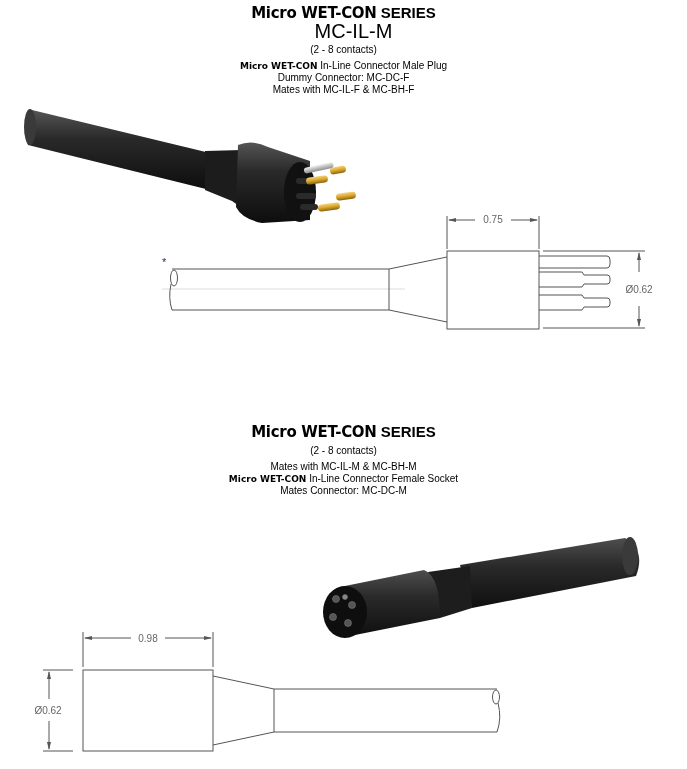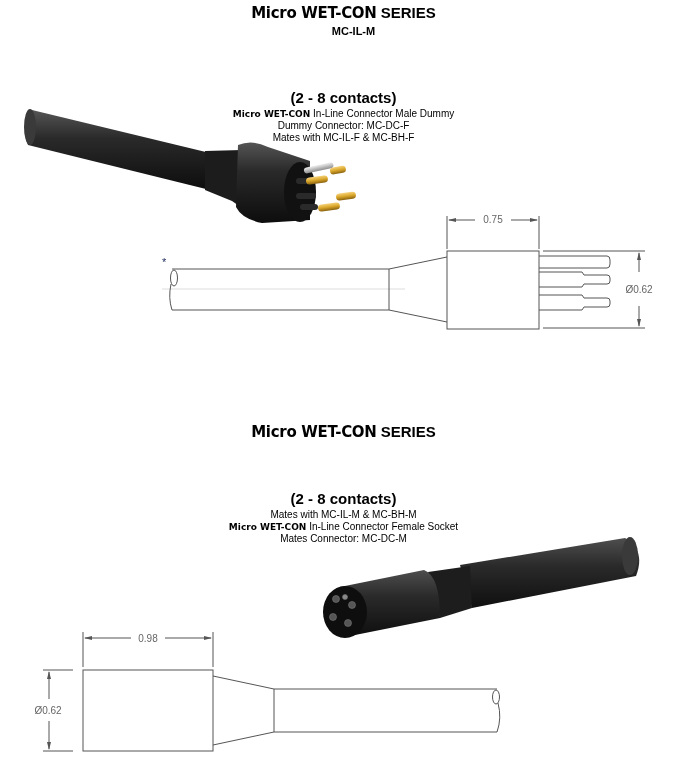--- a/index.html
+++ b/index.html
@@ -1,39 +1,39 @@
 <!DOCTYPE html>
 <html><head>
   <meta charset="utf-8">
   <style>
     html, body { margin: 0; padding: 0; background: #ffffff; }
     body { width: 687px; height: 769px; position: relative; overflow: hidden; font-family: "Liberation Sans", sans-serif; color: #000; }
     .title-block { position: absolute; left: 0; width: 687px; text-align: center; }
     .series { font-weight: bold; font-size: 15px; line-height: 18px; }
     .series .brand { font-family: "DejaVu Sans", sans-serif; font-weight: bold; letter-spacing: -0.3px; }
     .series .word { font-family: "Liberation Sans", sans-serif; font-weight: bold; }
-    .model { font-weight: bold; font-size: 11px; line-height: 18px; padding-left: 20px; }
-    .contacts { font-weight: bold; font-size: 15px; line-height: 20px; margin-top: 48px; }
+    .model { font-weight: normal; font-size: 20px; line-height: 18px; padding-left: 20px; }
+    .contacts { font-weight: normal; font-size: 10px; line-height: 20px; }
     .desc { font-size: 10px; line-height: 12px; }
     .desc .brand-sm { font-family: "DejaVu Sans", sans-serif; font-weight: bold; font-size: 9px; }
     .abs { position: absolute; }
     svg text { font-family: "Liberation Sans", sans-serif; }
   </style>
 </head>
 <body>
 
 <div class="title-block" style="top:4px;">
   <div class="series">
     <span class="brand">Micro WET-CON</span>
     <span class="word">SERIES</span>
   </div>
   <div class="model">MC-IL-M</div>
   <div class="contacts">(2 - 8 contacts)</div>
   <div class="desc">
-    <span class="brand-sm">Micro WET-CON</span><span> In-Line Connector Male Dummy</span>
+    <span class="brand-sm">Micro WET-CON</span><span> In-Line Connector Male Plug</span>
   </div>
   <div class="desc">Dummy Connector: MC-DC-F</div>
   <div class="desc">Mates with MC-IL-F &amp; MC-BH-F</div>
 </div>
 
 <svg class="abs" style="left:0;top:95px;" width="370" height="150" viewBox="0 0 370 150">
   <defs>
     <linearGradient id="cableGrad" x1="0" y1="0" x2="0" y2="1">
       <stop offset="0" stop-color="#555"></stop>
       <stop offset="0.35" stop-color="#2a2a2a"></stop>

